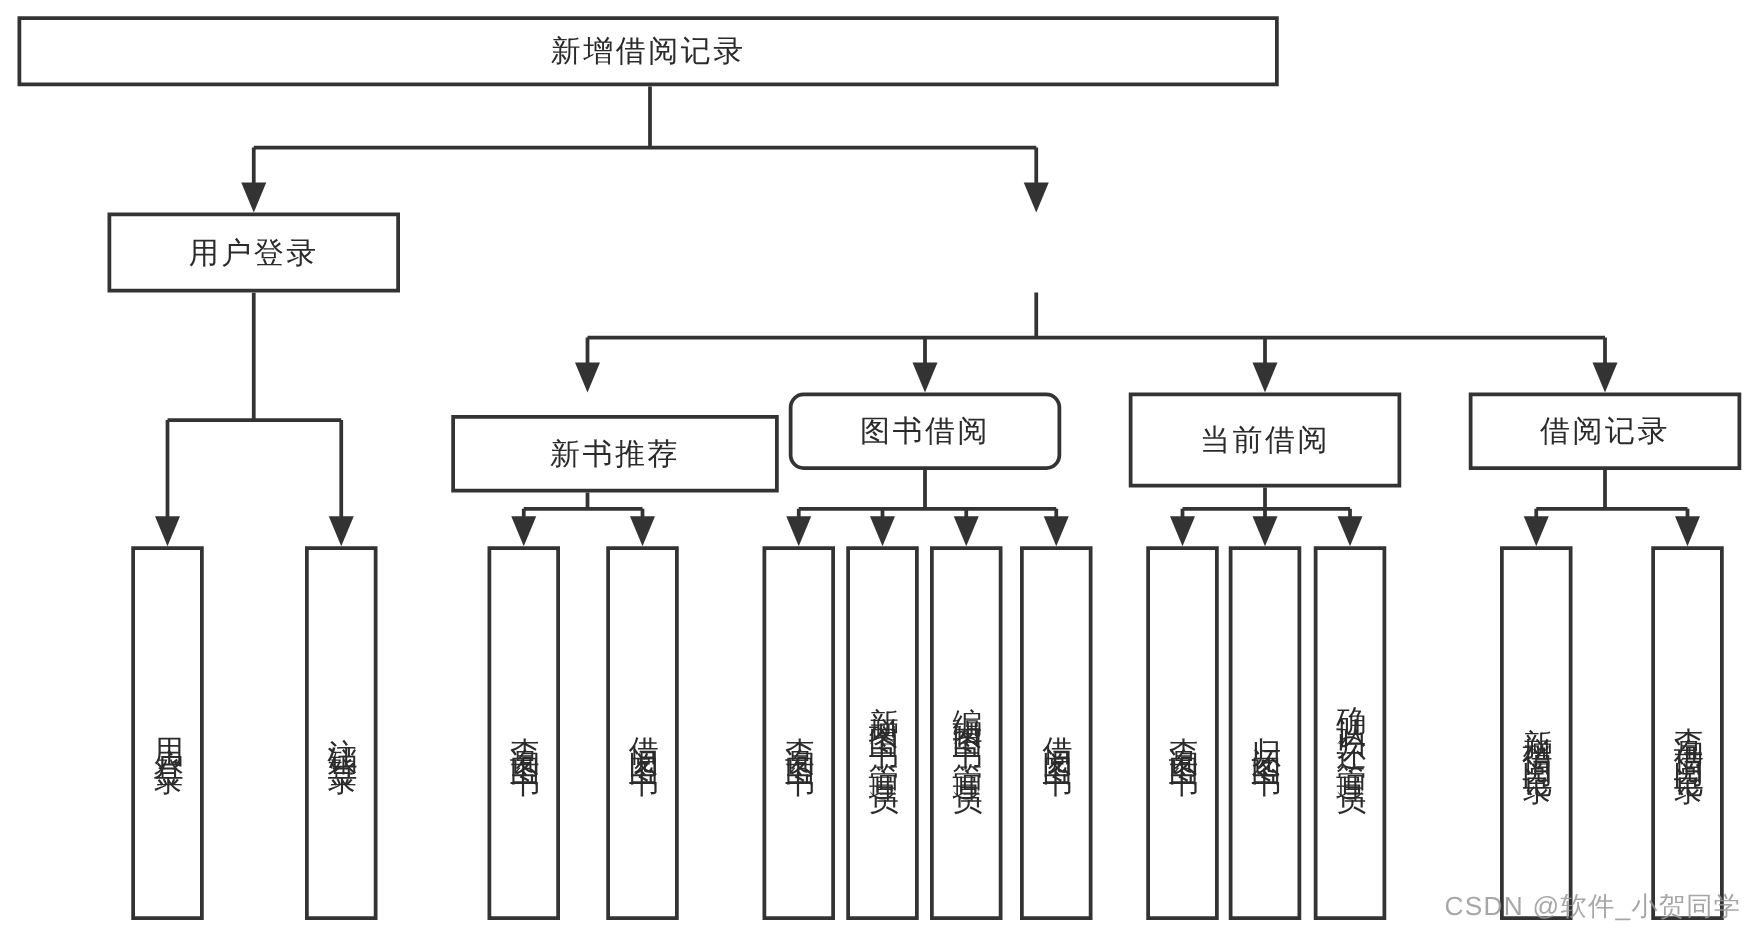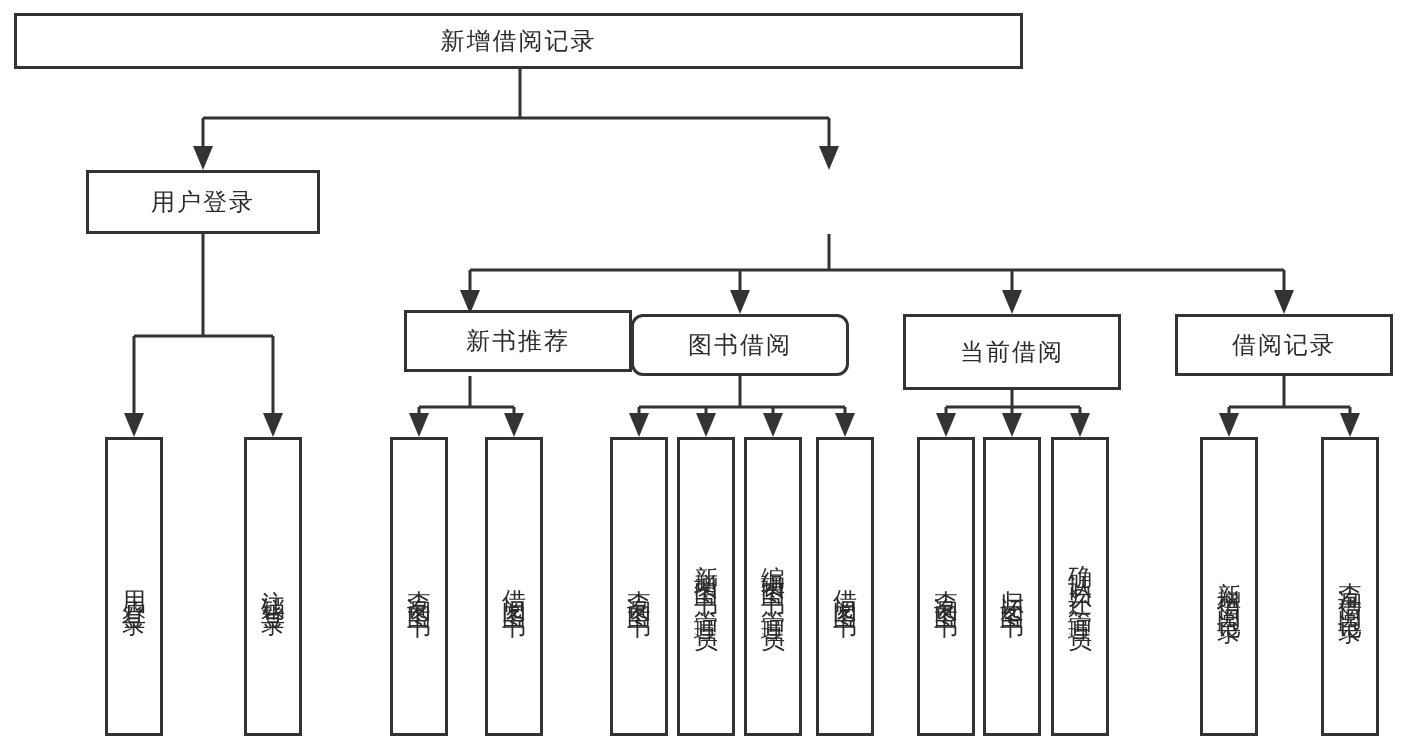--- a/index.html
+++ b/index.html
@@ -89,21 +89,21 @@
   </svg>
 
   <div class="node h" style="left:14px; top:13px; width:1009px; height:56px;">
     <span>新增借阅记录</span>
   </div>
 
   <div class="node h" style="left:86px; top:170px; width:234px; height:64px;">
     <span>用户登录</span>
   </div>
 
-  <div class="node h" style="left:361px; top:310px; width:228px; height:62px;margin-left:43px;">
+  <div class="node h" style="left:361px; top:332px; width:262px; height:62px;">
     <span>新书推荐</span>
   </div>
   <div class="node h" style="left:631px; top:314px; width:218px; height:62px;border-radius:12px;">
     <span>图书借阅</span>
   </div>
   <div class="node h" style="left:903px; top:314px; width:218px; height:76px;">
     <span>当前借阅</span>
   </div>
   <div class="node h" style="left:1175px; top:314px; width:218px; height:62px;">
     <span>借阅记录</span>
@@ -146,14 +146,15 @@
     <span>确认归还（管理员）</span>
   </div>
 
   <div class="node v" style="left:1200px; top:437px; width:58px; height:299px;">
     <span>新增借阅记录</span>
   </div>
   <div class="node v" style="left:1321px; top:437px; width:58px; height:299px;">
     <span>查询借阅记录</span>
   </div>
 
+  <div id="watermark">CSDN @软件_小贺同学</div>
 
 </div>
 
 </body></html>

